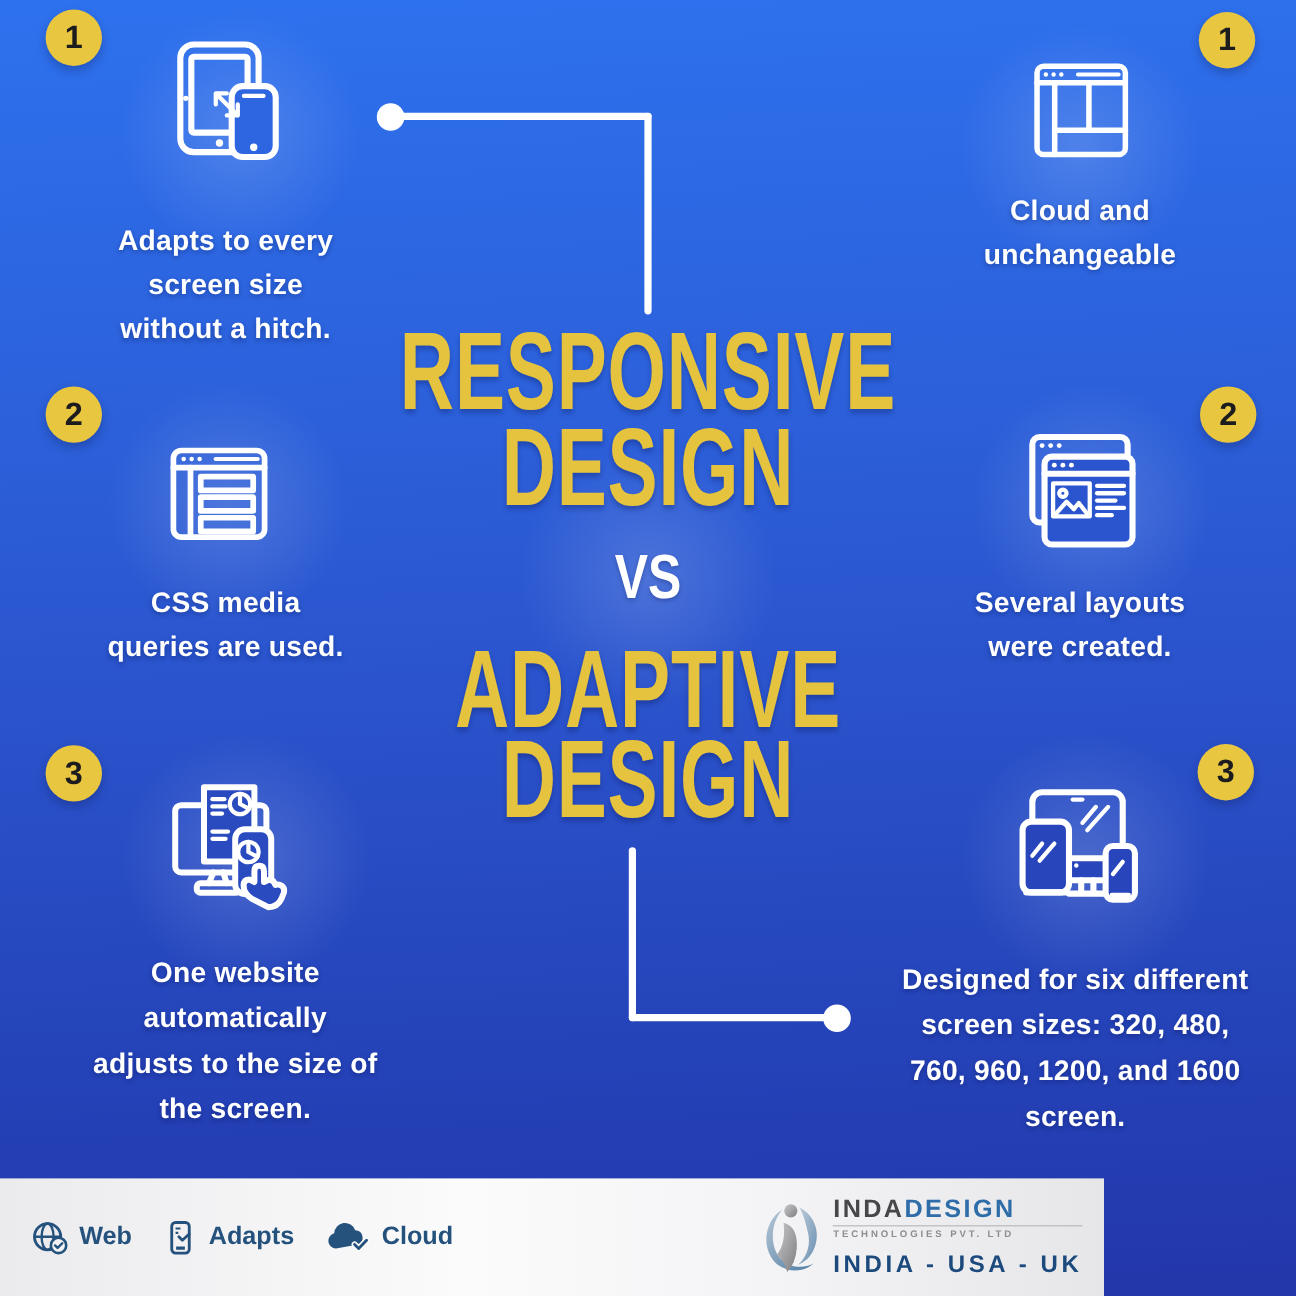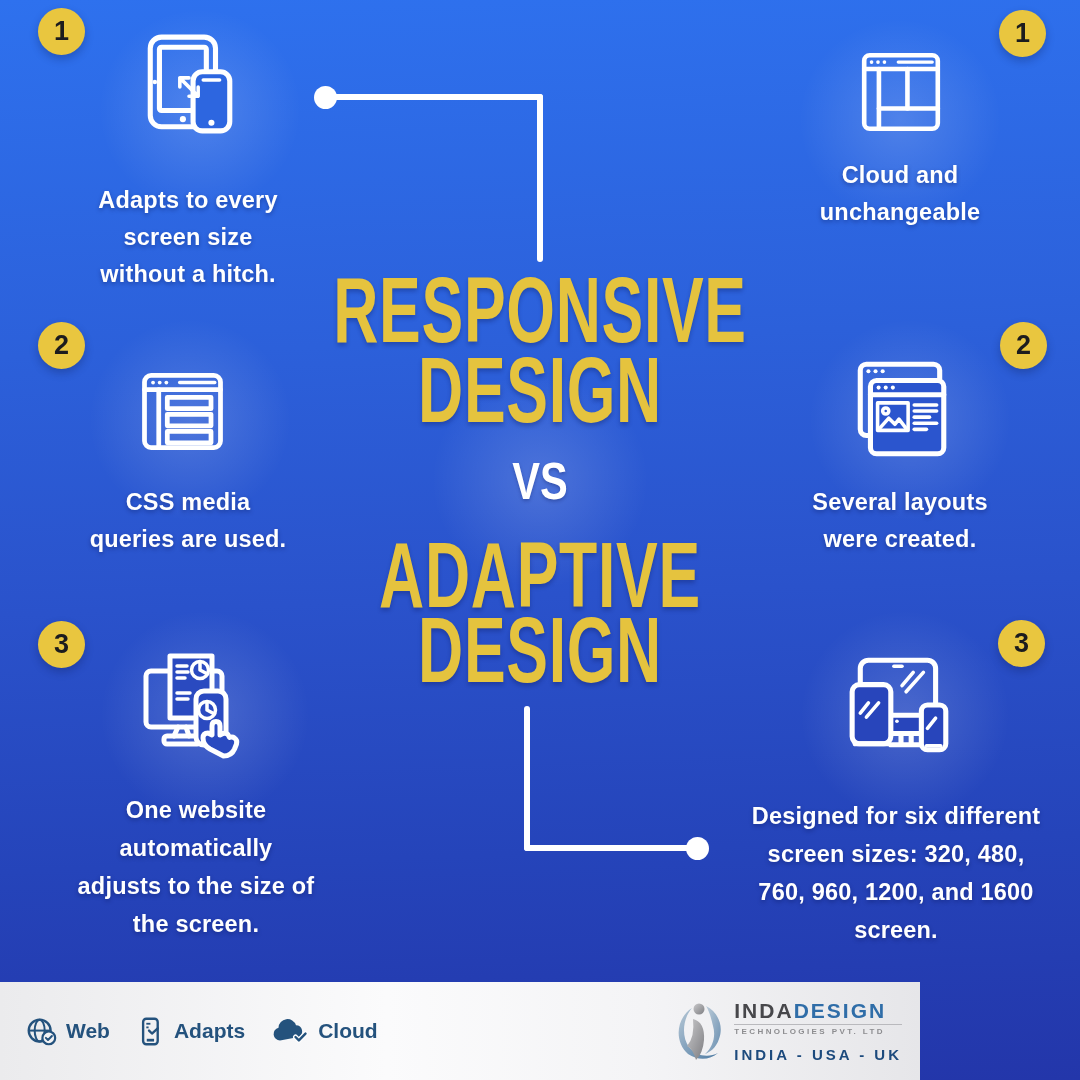--- a/index.html
+++ b/index.html
@@ -53,21 +53,21 @@
   .service{display:flex;align-items:center;gap:9px;}
   .service-label{color:#24527d;font-weight:bold;font-size:21px;}
   .phones{color:#1f4a75;font-weight:bold;font-size:17px;letter-spacing:1px;}
   .phones .sep{margin:0 13px;}
   .logo{display:flex;align-items:center;gap:6px;padding-right:18px;}
   .logo-col{display:flex;flex-direction:column;}
   .logo-name{font-weight:bold;font-size:21px;letter-spacing:2px;line-height:22px;}
   .logo-name .p1{color:#47474b;}
   .logo-name .p2{color:#2f6da8;}
   .logo-tagline{color:#8d8d90;font-size:8px;letter-spacing:2.4px;font-weight:bold;margin-top:2px;border-top:1px solid #b9b9bd;padding-top:2px;}
-  .logo-regions{color:#1c4a7d;font-weight:bold;font-size:15px;letter-spacing:3px;margin-top:10px;}
+  .logo-regions{color:#1c4a7d;font-weight:bold;font-size:20px;letter-spacing:3px;margin-top:10px;}
 </style>
 </head>
 <body>
 
 <div class="stage">
 
   <div class="glow" style="left:60px;top:-30px;width:280px;height:280px;"></div>
   <div class="glow" style="left:760px;top:-20px;width:280px;height:280px;"></div>
   <div class="glow" style="left:50px;top:280px;width:280px;height:280px;"></div>
   <div class="glow" style="left:770px;top:280px;width:280px;height:280px;"></div>

